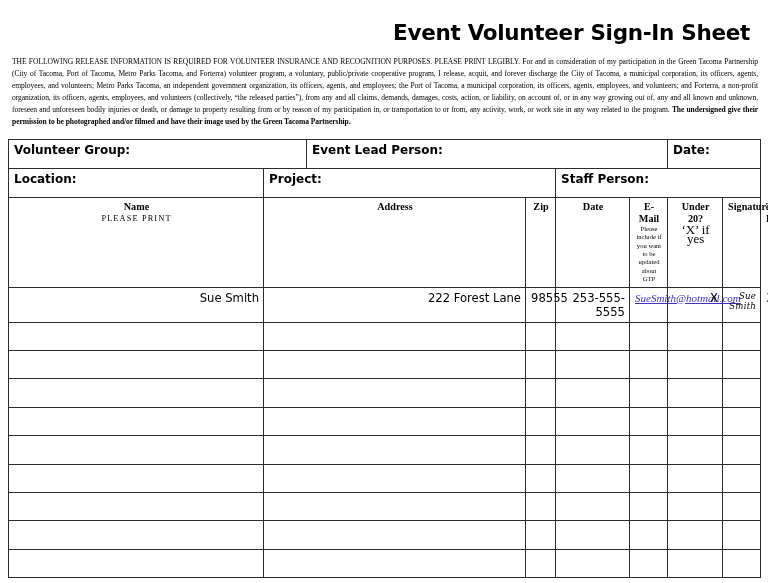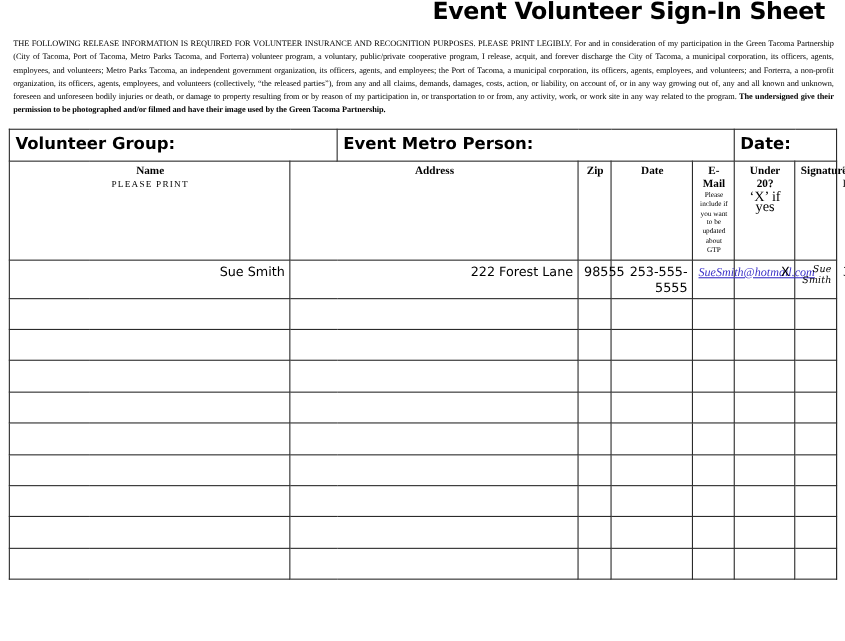--- a/index.html
+++ b/index.html
@@ -17,20 +17,21 @@
   .page {
     position: relative;
     width: 768px;
     height: 583px;
     box-sizing: border-box;
     padding: 0 8px;
   }
 
   
   .title-row {
+    padding-top: 22px;
     text-align: right;
     padding-right: 10px;
   }
   .doc-title {
     display: inline-block;
     font-family: "DejaVu Sans", sans-serif;
     font-size: 21.5px;
     font-weight: bold;
     letter-spacing: -0.3px;
     line-height: 1.05;
@@ -56,21 +57,21 @@
     border-collapse: collapse;
     table-layout: fixed;
   }
   .form-table td {
     border: 1px solid #2b2b2b;
     font-family: "DejaVu Sans", sans-serif;
     vertical-align: top;
     padding: 3px 4px 3px 5px;
   }
   .meta-cell {
-    font-size: 15px;
+    font-size: 12px;
     font-weight: bold;
     height: 22px;
   }
   
   .col-head {
     text-align: center;
     vertical-align: middle;
     font-size: 9.3px;
     font-weight: bold;
     padding: 2px 2px;
@@ -149,24 +150,29 @@
       <col style="width:30px">
       <col style="width:74px">
       <col style="width:38px">
       <col style="width:55px">
       <col style="width:38px">
     </colgroup>
     <tbody>
 
       <tr>
         <td class="meta-cell" colspan="3">Volunteer Group:</td>
-        <td class="meta-cell" colspan="4">Event Metro Person:</td>
+        <td class="meta-cell" colspan="4">Event Lead Person:</td>
         <td class="meta-cell" colspan="2">Date:</td>
       </tr>
 
+      <tr>
+        <td class="meta-cell" colspan="2">Location:</td>
+        <td class="meta-cell" colspan="3">Project:</td>
+        <td class="meta-cell" colspan="4">Staff Person:</td>
+      </tr>
 
       <tr>
         <td class="col-head serifhead" colspan="2">
           <span>Name</span>
           <span class="sub-normal">PLEASE PRINT</span>
         </td>
         <td class="col-head serifhead" colspan="2">Address</td>
         <td class="col-head serifhead">Zip</td>
         <td class="col-head serifhead">Date</td>
         <td class="col-head serifhead">

